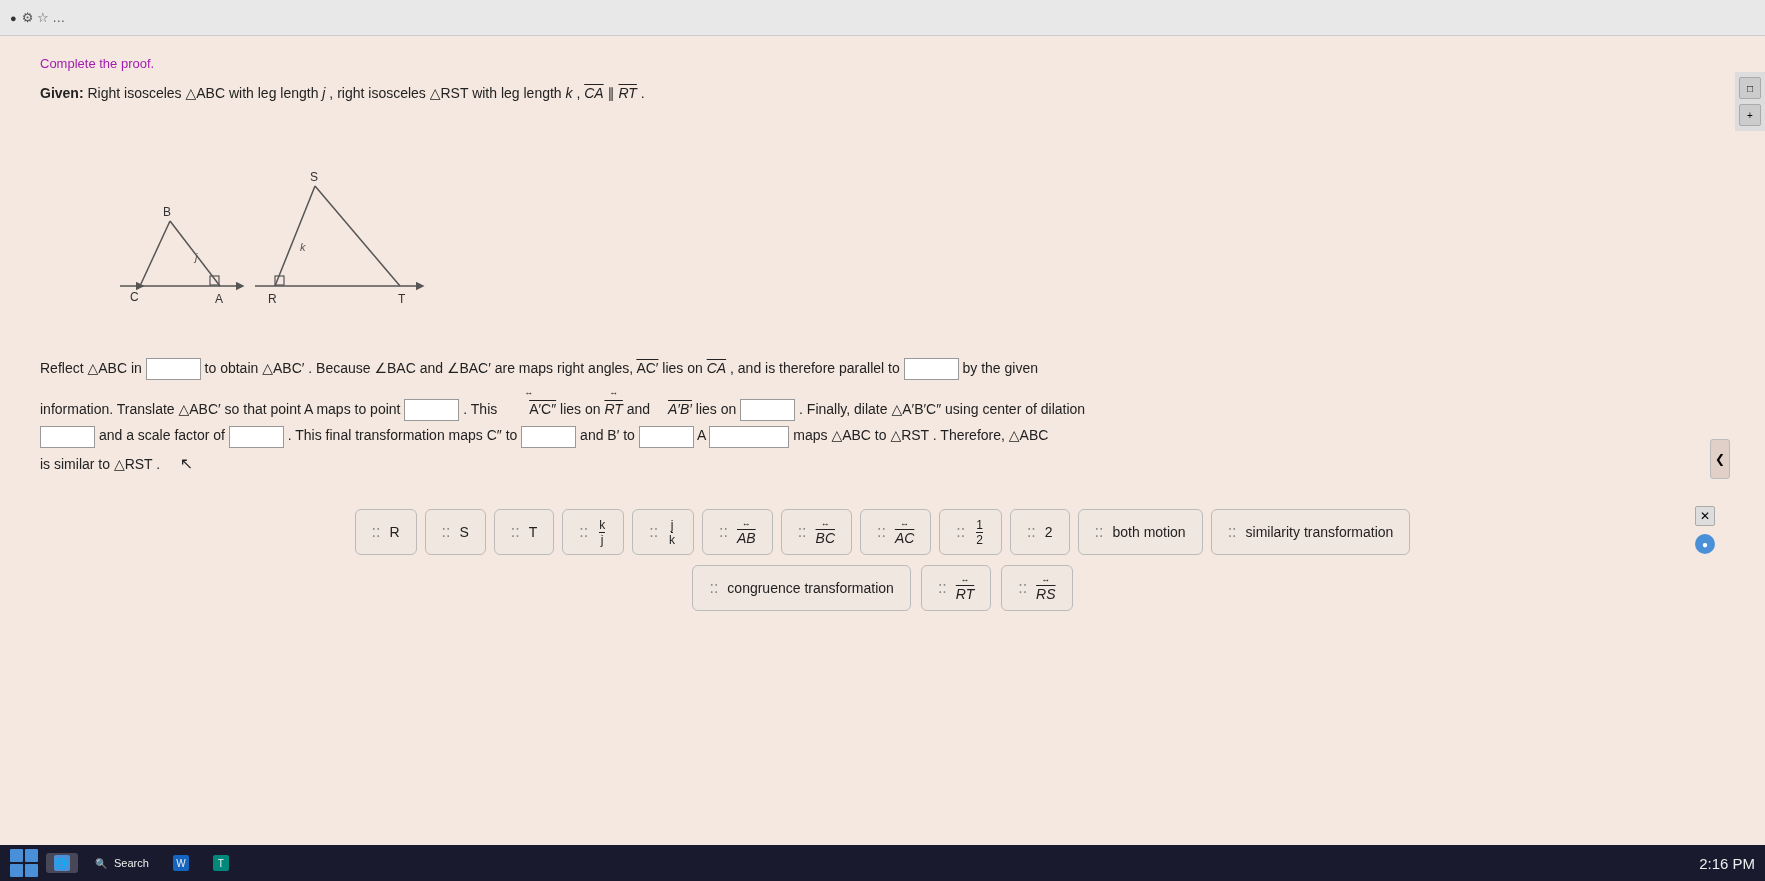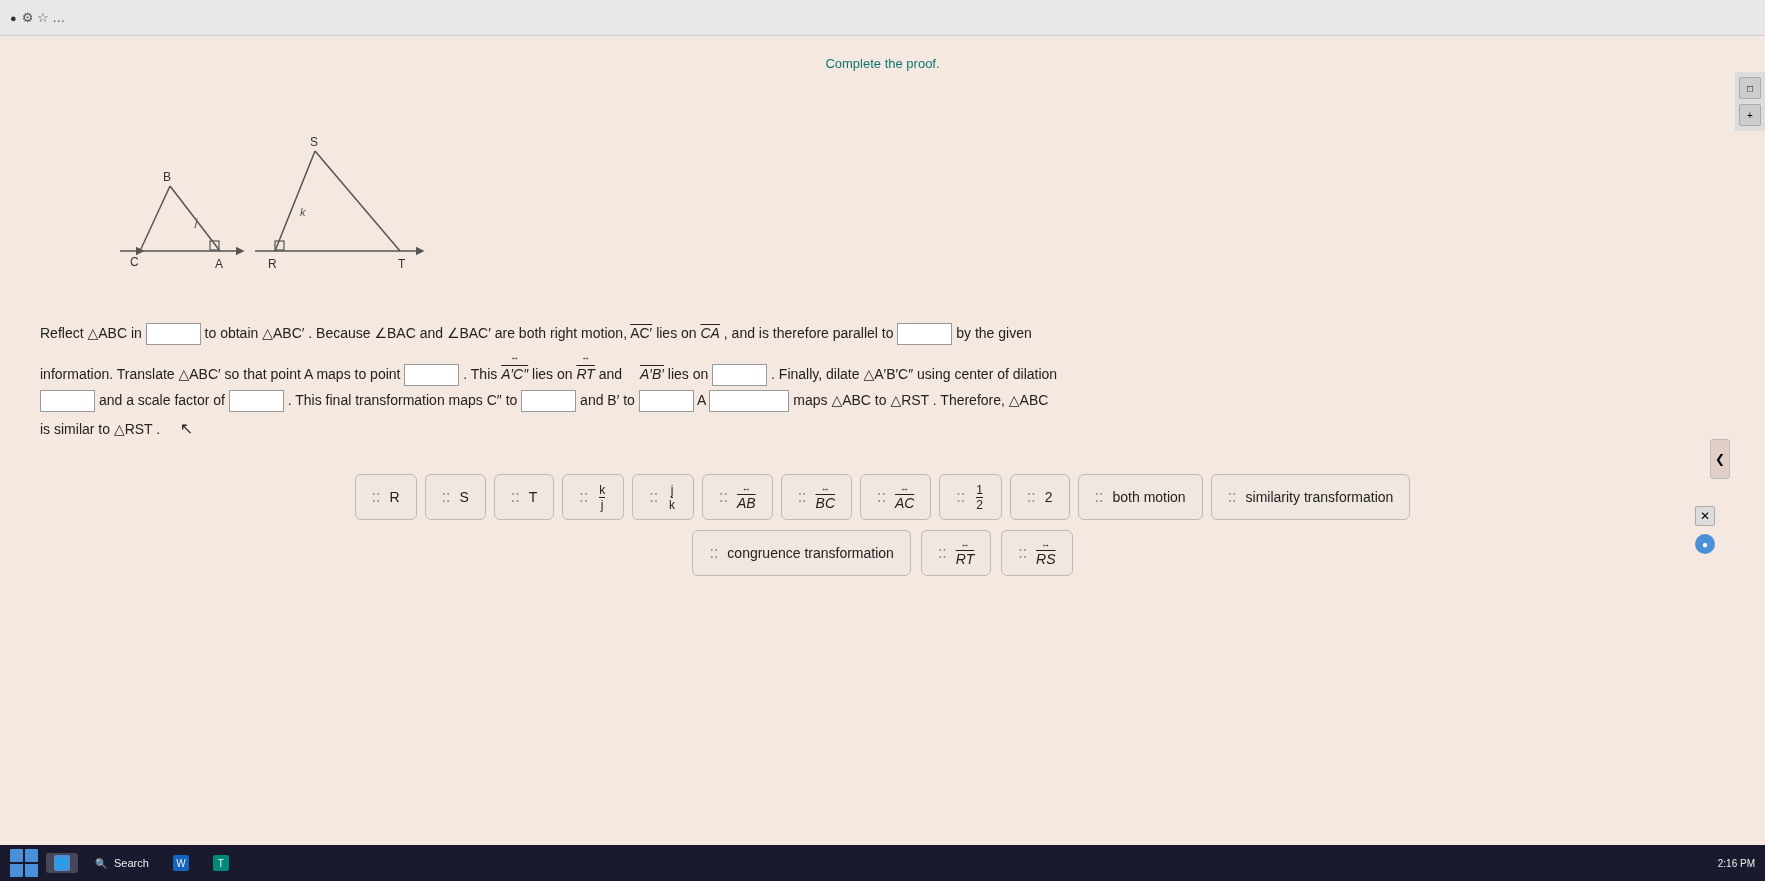--- a/index.html
+++ b/index.html
@@ -42,23 +42,22 @@
       background: #f5e8e0;
       margin: 0;
       padding: 20px 40px 20px 40px;
       min-height: 845px;
       position: relative;
     }
 
     
     .header-label {
       font-size: 13px;
-      color: #0f766e;
+      color: #a21caf;
       margin-bottom: 10px;
-      text-align: center;
     }
 
     
     .given-prove {
       font-size: 14px;
       color: #222;
       line-height: 1.8;
       margin-bottom: 15px;
     }
 
@@ -218,21 +217,21 @@
       width: 16px;
       height: 16px;
       border-radius: 2px;
       display: flex;
       align-items: center;
       justify-content: center;
       font-size: 10px;
     }
     .taskbar-clock {
       margin-left: auto;
-      font-size: 10px;
+      font-size: 15px;
       color: #eee;
     }
 
     
     .win-btn {
       width: 28px;
       height: 28px;
       display: grid;
       grid-template-columns: 1fr 1fr;
       grid-template-rows: 1fr 1fr;
@@ -279,20 +278,28 @@
 
 <div class="main-content">
 
   
   <div class="header-label">
     <span>Complete the proof.</span>
   </div>
 
   
   <div class="given-prove">
+    <div>
+      <strong>Given:</strong>
+      <span> Right isosceles △ABC with leg length <em>j</em> , right isosceles △RST with leg length <em>k</em> , </span>
+      <span class="overline">CA</span>
+      <span> ∥ </span>
+      <span class="overline">RT</span>
+      <span> .</span>
+    </div>
   </div>
 
   
   <div class="diagram-area">
     <svg width="340" height="200">
 
       <line x1="40" y1="155" x2="120" y2="155" stroke="#555" stroke-width="1.5"></line>
       <line x1="40" y1="155" x2="70" y2="90" stroke="#555" stroke-width="1.5"></line>
       <line x1="70" y1="90" x2="120" y2="155" stroke="#555" stroke-width="1.5"></line>
 
@@ -332,36 +339,36 @@
       </defs>
     </svg>
   </div>
 
   
   <div class="proof-paragraph">
 
     
     <span>Reflect △ABC in </span>
     <span class="inline-blank"></span>
-    <span> to obtain △ABC′ .  Because ∠BAC and ∠BAC′ are both right motion, </span>
+    <span> to obtain △ABC′ .  Because ∠BAC and ∠BAC′ are maps right angles, </span>
     <span style="text-decoration:overline; ">AC′</span>
     <span> lies on </span>
     <span style="text-decoration:overline; font-style:italic;">CA</span>
     <span> , and is therefore parallel to </span>
     <span class="inline-blank"></span>
     <span> by the given</span>
     <br>
     
     <span>information.  Translate △ABC′ so that point A maps to point </span>
     <span class="inline-blank"></span>
     <span> .  This </span>
     
     <span style="position:relative; display:inline-block; margin-top:14px;">
       <span style="font-size:9px; position:absolute; top:-12px; left:50%; transform:translateX(-50%);">↔</span>
-      <span style="text-decoration:overline; font-style:italic;">A′C″</span>
+      <span style="text-decoration:overline; margin-left:28px;">A′C″</span>
     </span>
     <span> lies on </span>
     <span style="position:relative; display:inline-block; margin-top:14px;">
       <span style="font-size:9px; position:absolute; top:-12px; left:50%; transform:translateX(-50%);">↔</span>
       <span style="text-decoration:overline; font-style:italic;">RT</span>
     </span>
     <span> and </span>
     <span style="text-decoration:overline; font-style:italic;margin-left:14px;">A′B′</span>
     <span> lies on </span>
     <span class="inline-blank"></span>

